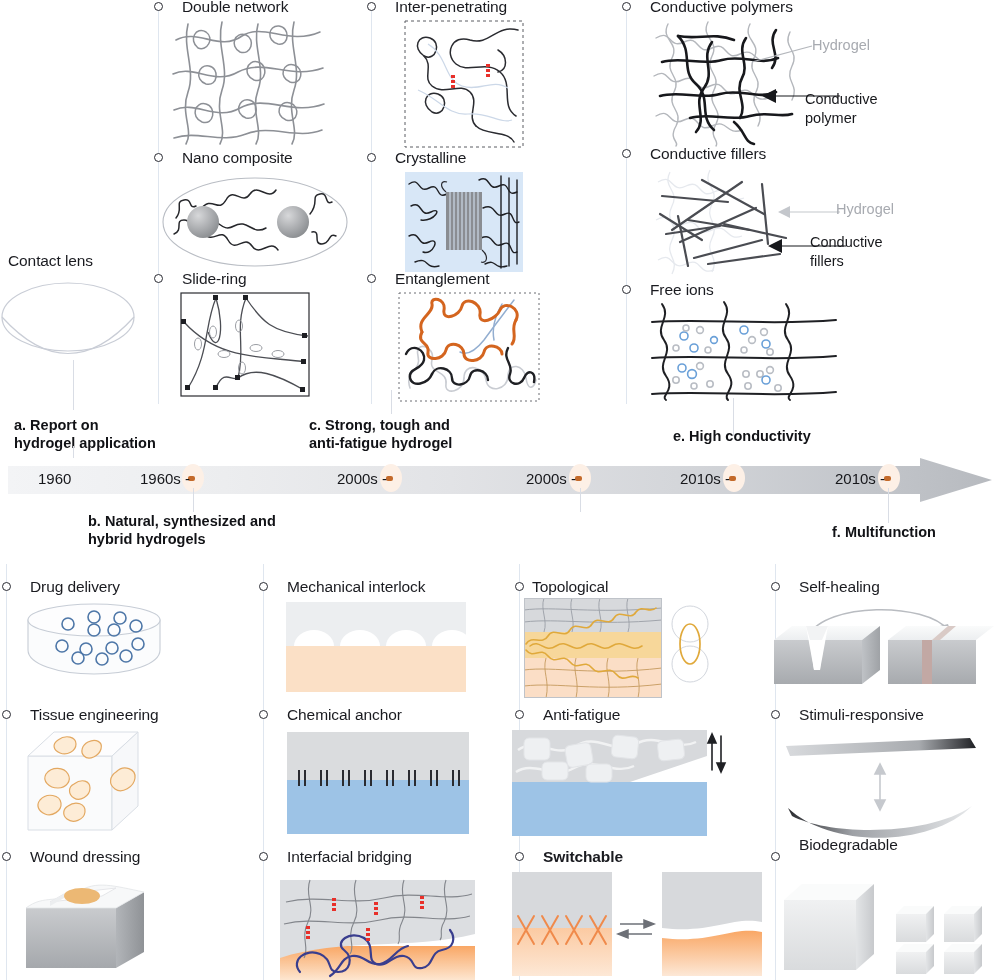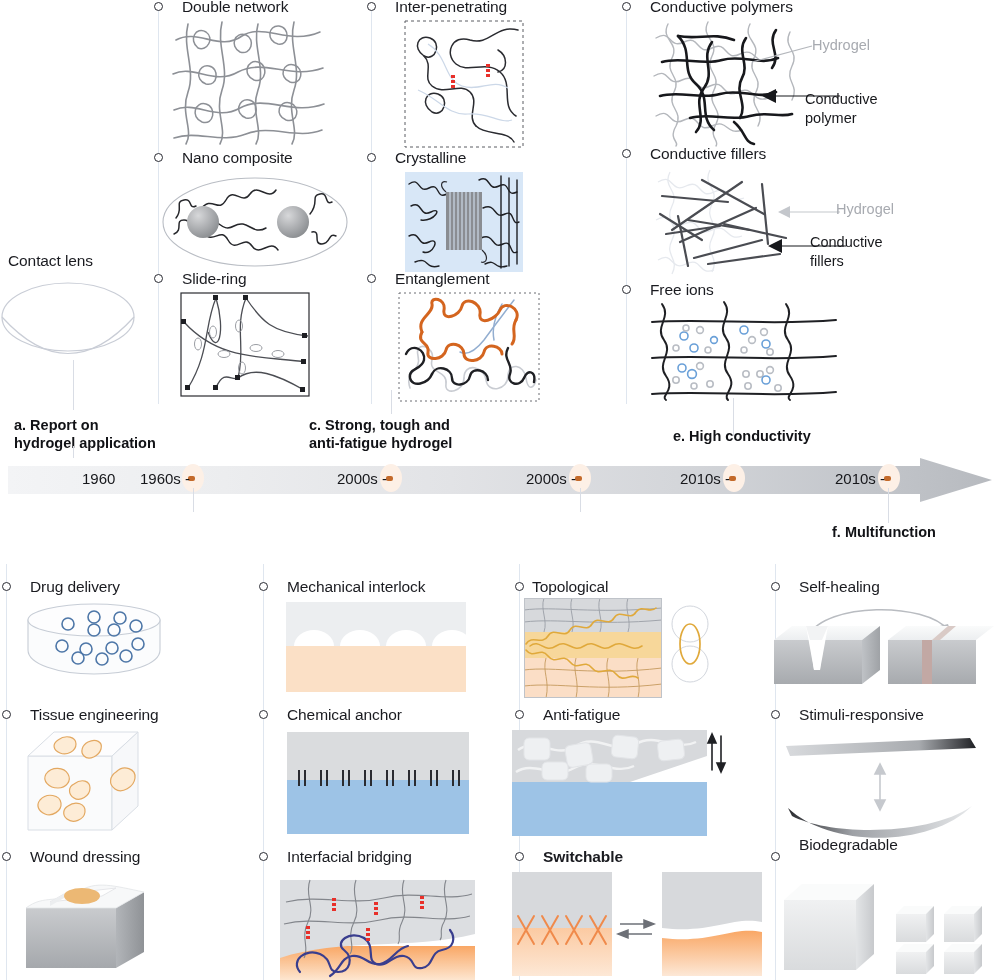--- a/index.html
+++ b/index.html
@@ -352,20 +352,22 @@
           <circle cx="130" cy="88" r="3.2" stroke="#b9bdc4"></circle>
       </g>
     </svg>
   </div>
 
   <div class="stage" style="left: 14px; top: 416px; white-space: pre;">a. Report on
 hydrogel application</div>
   <div class="stage" style="left: 309px; top: 416px; white-space: pre;">c. Strong, tough and
 anti-fatigue hydrogel</div>
   <div class="stage" style="left: 673px; top: 427px; white-space: pre; text-align: right;">e. High conductivity</div>
+  <div class="stage" style="left: 88px; top: 512px; white-space: pre;">b. Natural, synthesized and
+hybrid hydrogels</div>
   <div class="stage" style="left: 832px; top: 523px; white-space: pre;">f. Multifunction</div>
 
   <div class="conn" style="left:391px;top:390px;height:24px;"></div>
   <div class="conn" style="left:733px;top:398px;height:38px;"></div>
   <div class="conn" style="left:73px;top:446px;height:12px;"></div>
   <div class="conn" style="left:193px;top:493px;height:18px;"></div>
   <div class="conn" style="left:580px;top:493px;height:18px;"></div>
   <div class="conn" style="left:888px;top:493px;height:30px;"></div>
 
   <div class="panelbox" style="left:8px;top:458px;width:984px;height:44px;">
@@ -377,21 +379,21 @@
           <stop offset="45%" stop-color="#e2e3e6"></stop>
           <stop offset="68%" stop-color="#d4d6da"></stop>
           <stop offset="88%" stop-color="#c2c5ca"></stop>
           <stop offset="100%" stop-color="#b7babf"></stop>
         </linearGradient>
       </defs>
       <polygon points="0,8 912,8 912,0 984,22 912,44 912,36 0,36" fill="url(#arrGrad)"></polygon>
     </svg>
   </div>
 
-  <div class="year" style="left:38px;top:470px;margin-left:44px;">1960</div>
+  <div class="year" style="left:38px;top:470px;">1960</div>
 
   <div class="marker" style="left:182px;top:464px;">
       <div class="mdot" style="left: 6px; top: 12px;"></div>
     </div>
   <div class="year" style="left:140px;top:470px;">1960s -</div>
   <div class="conn" style="left:193px;top:488px;height:24px;"></div>
 
   <div class="marker" style="left:380px;top:464px;">
       <div class="mdot" style="left: 6px; top: 12px;"></div>
     </div>

